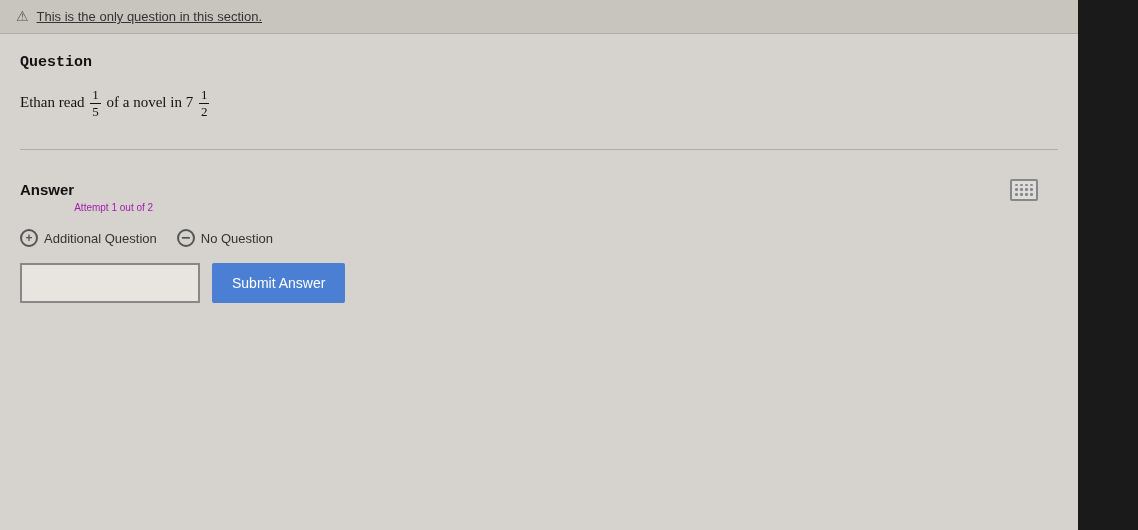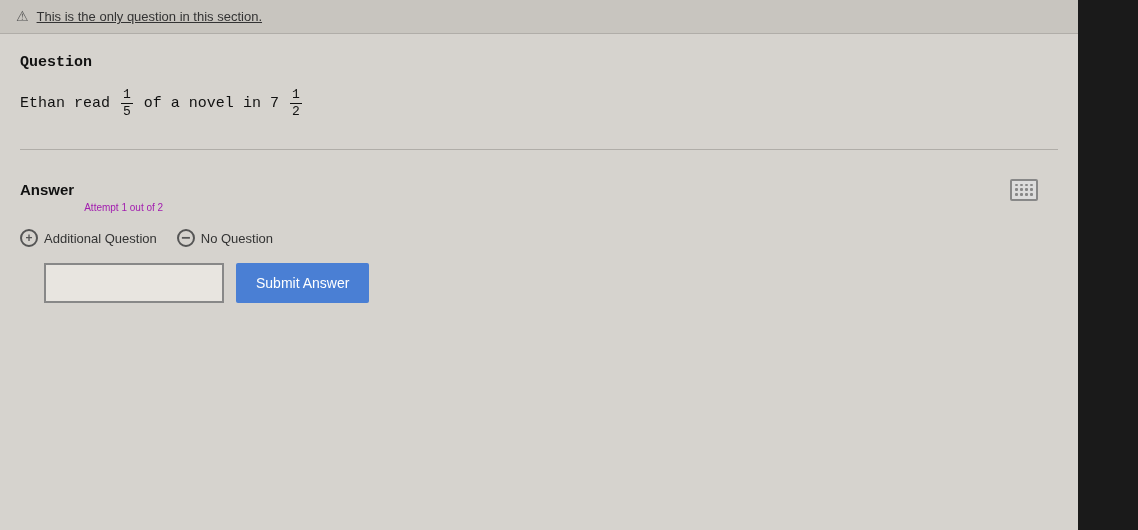--- a/index.html
+++ b/index.html
@@ -61,21 +61,21 @@
       color: #111;
       margin-bottom: 16px;
       font-family: Liberation Mono, monospace;
     }
 
     .question-text {
       font-size: 15px;
       color: #111;
       line-height: 1.8;
       margin-bottom: 30px;
-      font-family: Liberation Mono, monospace;
+      font-family: Liberation Serif, serif;
     }
 
     .fraction {
       display: inline-flex;
       flex-direction: column;
       align-items: center;
       vertical-align: middle;
       margin: 0 2px;
       font-size: 13px;
       line-height: 1.1;
@@ -98,21 +98,21 @@
       margin: 0 0 16px 0;
     }
 
     .answer-section {
       margin-top: 10px;
     }
 
     .answer-header {
       display: flex;
       align-items: center;
-      gap: 10px;
+      gap: 0;
       margin-bottom: 16px;
       font-family: Arial, sans-serif;
     }
 
     .answer-label {
       font-weight: bold;
       font-size: 15px;
       color: #111;
     }
 
@@ -183,21 +183,20 @@
 
     .minus-icon {
       font-size: 16px;
       line-height: 0.8;
     }
 
     .input-row {
       display: flex;
       align-items: center;
       gap: 12px;
-      margin-left: 24px;
     }
 
     .answer-input {
       width: 180px;
       height: 40px;
       border: 2px solid #888;
       background-color: #e8e5e0;
       padding: 6px 10px;
       font-size: 15px;
       outline: none;

